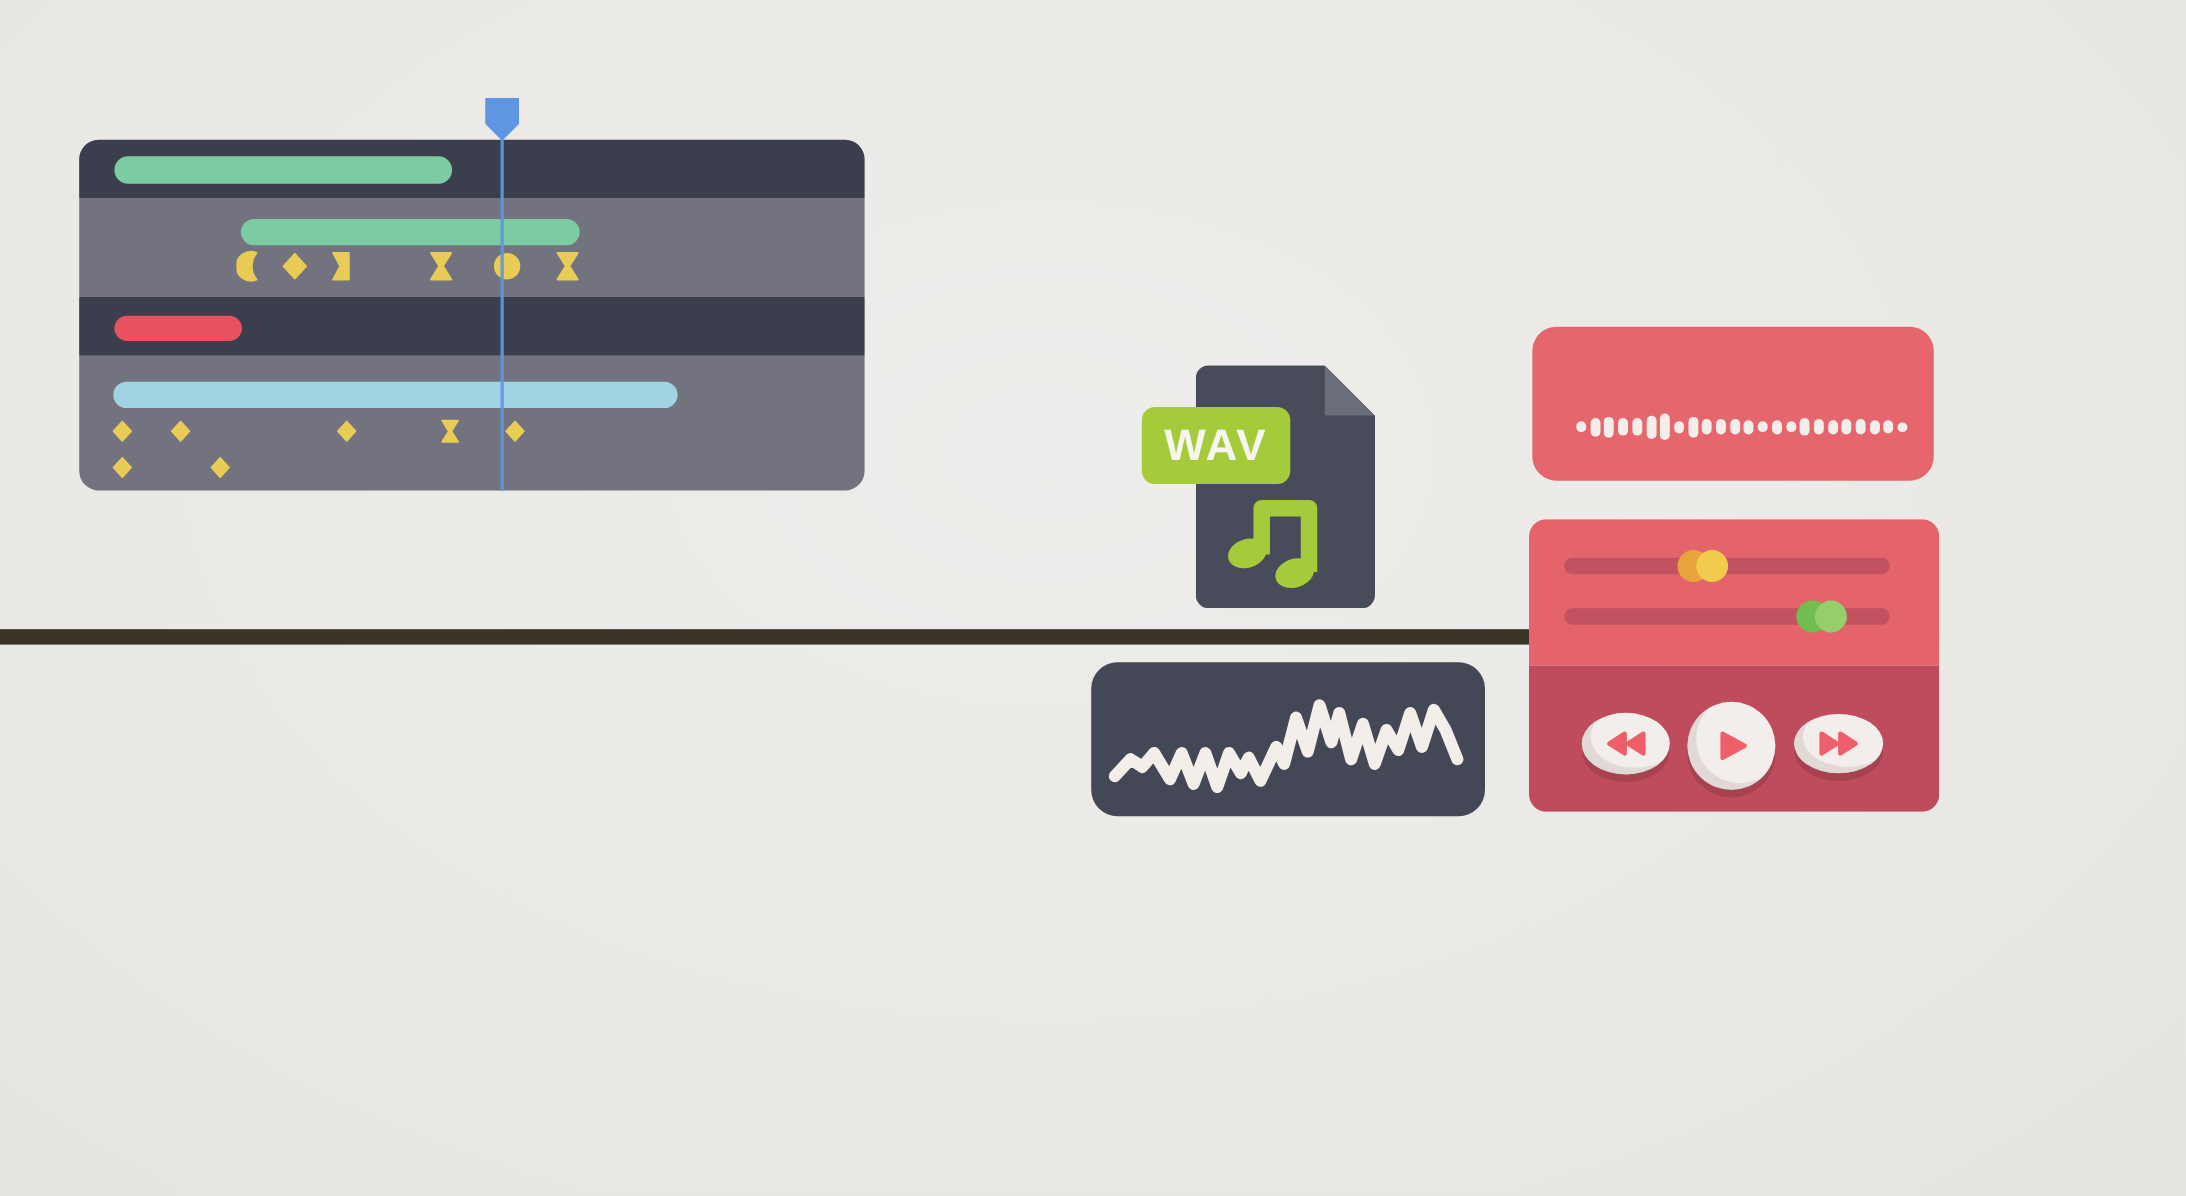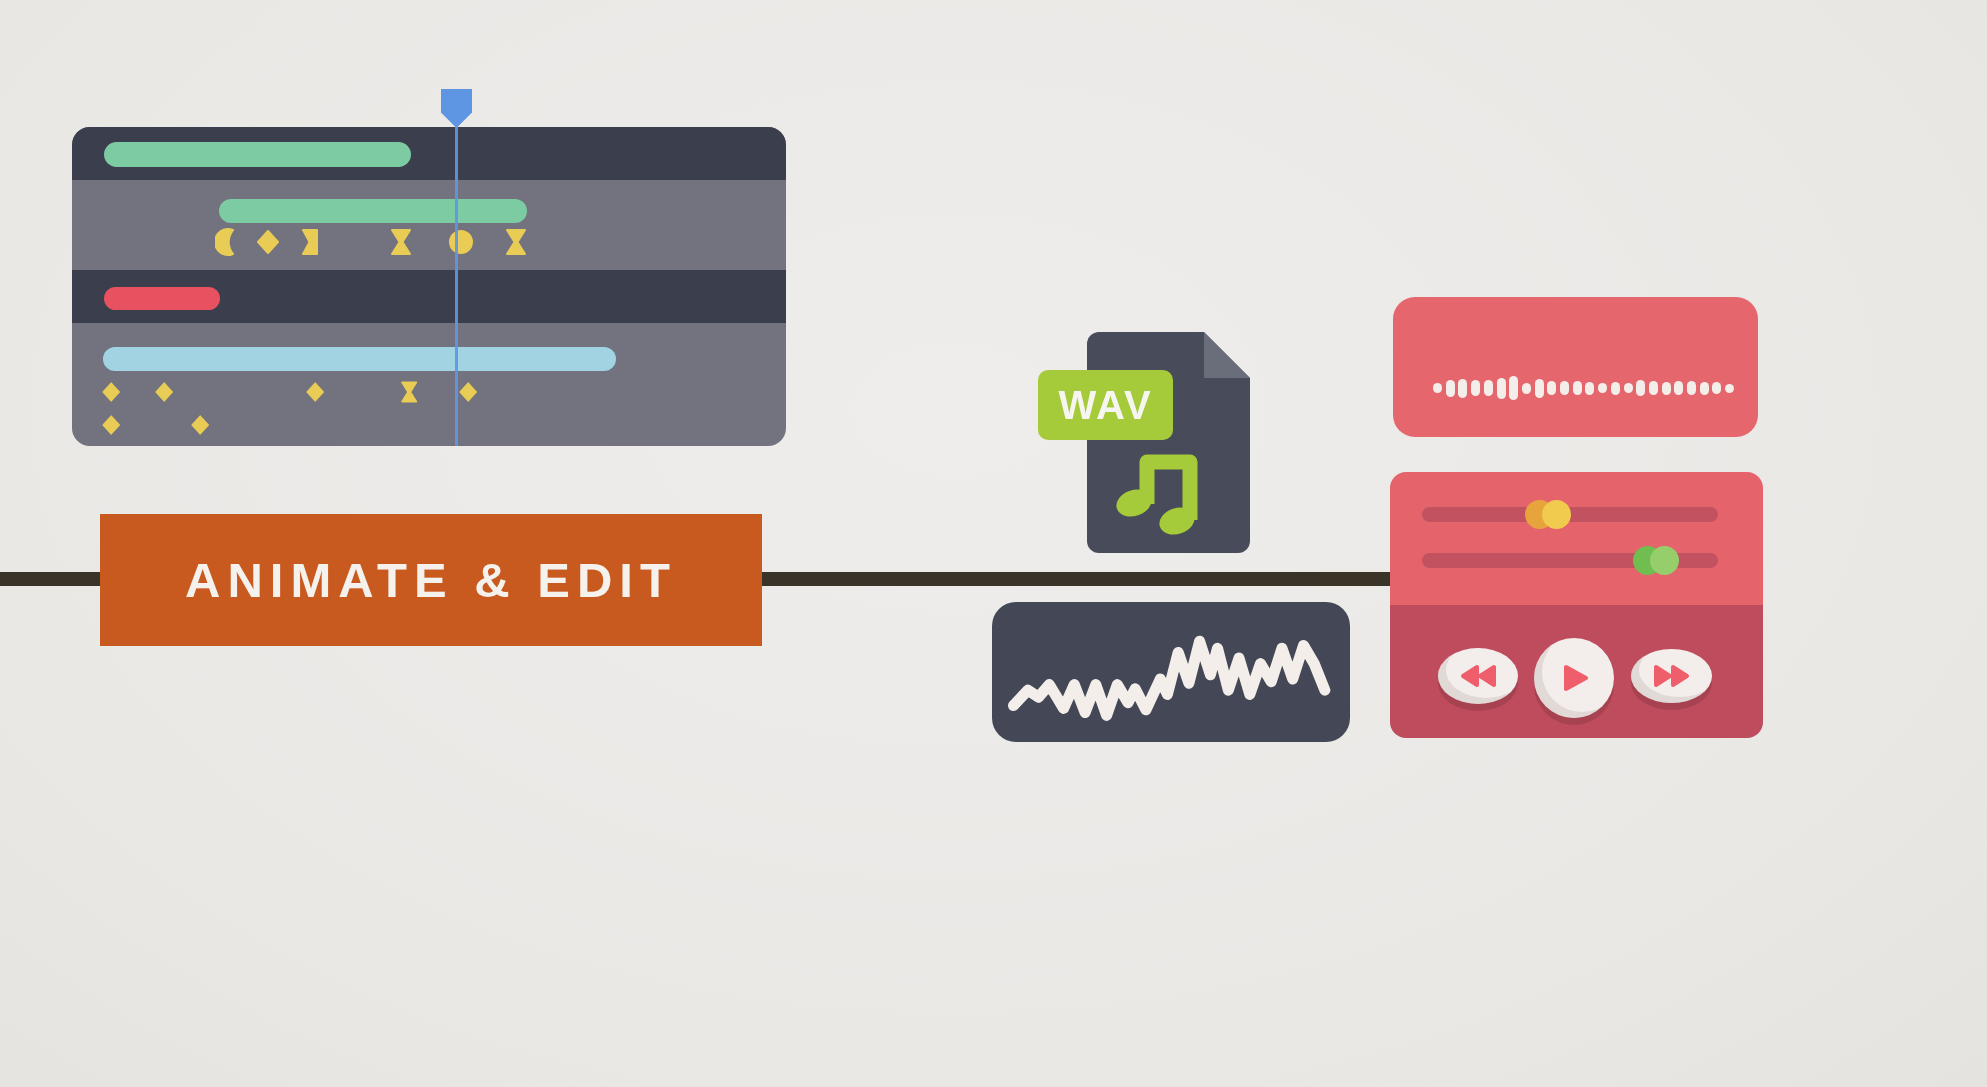--- a/index.html
+++ b/index.html
@@ -164,34 +164,31 @@
           <g fill="#E9CC55" stroke="#E9CC55" stroke-width="2" stroke-linejoin="round">
               <polygon points="14,4 24,15 14,26 4,15"></polygon>
             </g>
           </svg>
         </span>
       </div>
   </section>
   <div class="ph-flag" style="background: rgb(94, 150, 227);"></div>
   <div class="ph-line" style="background: rgb(94, 150, 227);"></div>
 
-  <div class="banner" style="background: rgb(201, 90, 31);">
-    <span style="color: rgb(245, 241, 237);">ANIMATE &amp; EDIT</span>
-  </div>
 
   <div class="wav">
     <div class="wav-page" style="background: rgb(72, 75, 89);">
       <div class="wav-fold" style="background: rgb(106, 110, 123);"></div>
       <svg id="wav-note" class="wav-note" width="163" height="221" viewBox="0 0 163 221">
           <path d="M60,172 L60,130 L103,130 L103,188" fill="none" stroke="#A5CB3A" stroke-width="15" stroke-linejoin="round"></path>
    <ellipse cx="47" cy="171" rx="18" ry="13" fill="#A5CB3A" transform="rotate(-18 47 171)"></ellipse>
    <ellipse cx="90" cy="189" rx="18" ry="13" fill="#A5CB3A" transform="rotate(-18 90 189)"></ellipse>
         </svg>
     </div>
-    <div class="wav-badge" style="background: rgb(165, 203, 58);">
+    <div class="wav-badge" style="background: rgb(165, 203, 58); border-radius: 12px;">
       <span style="color: rgb(247, 245, 239);">WAV</span>
     </div>
   </div>
 
   <div class="clip" style="background: rgb(229, 102, 109);">
     <div id="clip-dots" class="abs" style="inset:0">
         <span class="dot" style="left: 40px; top: 86px; height: 10px; background: rgb(243, 238, 234);"></span>
         <span class="dot" style="left: 52.7px; top: 82.5px; height: 17px; background: rgb(243, 238, 234);"></span>
         <span class="dot" style="left: 65.4px; top: 81.5px; height: 19px; background: rgb(243, 238, 234);"></span>
         <span class="dot" style="left: 78.1px; top: 83px; height: 16px; background: rgb(243, 238, 234);"></span>

